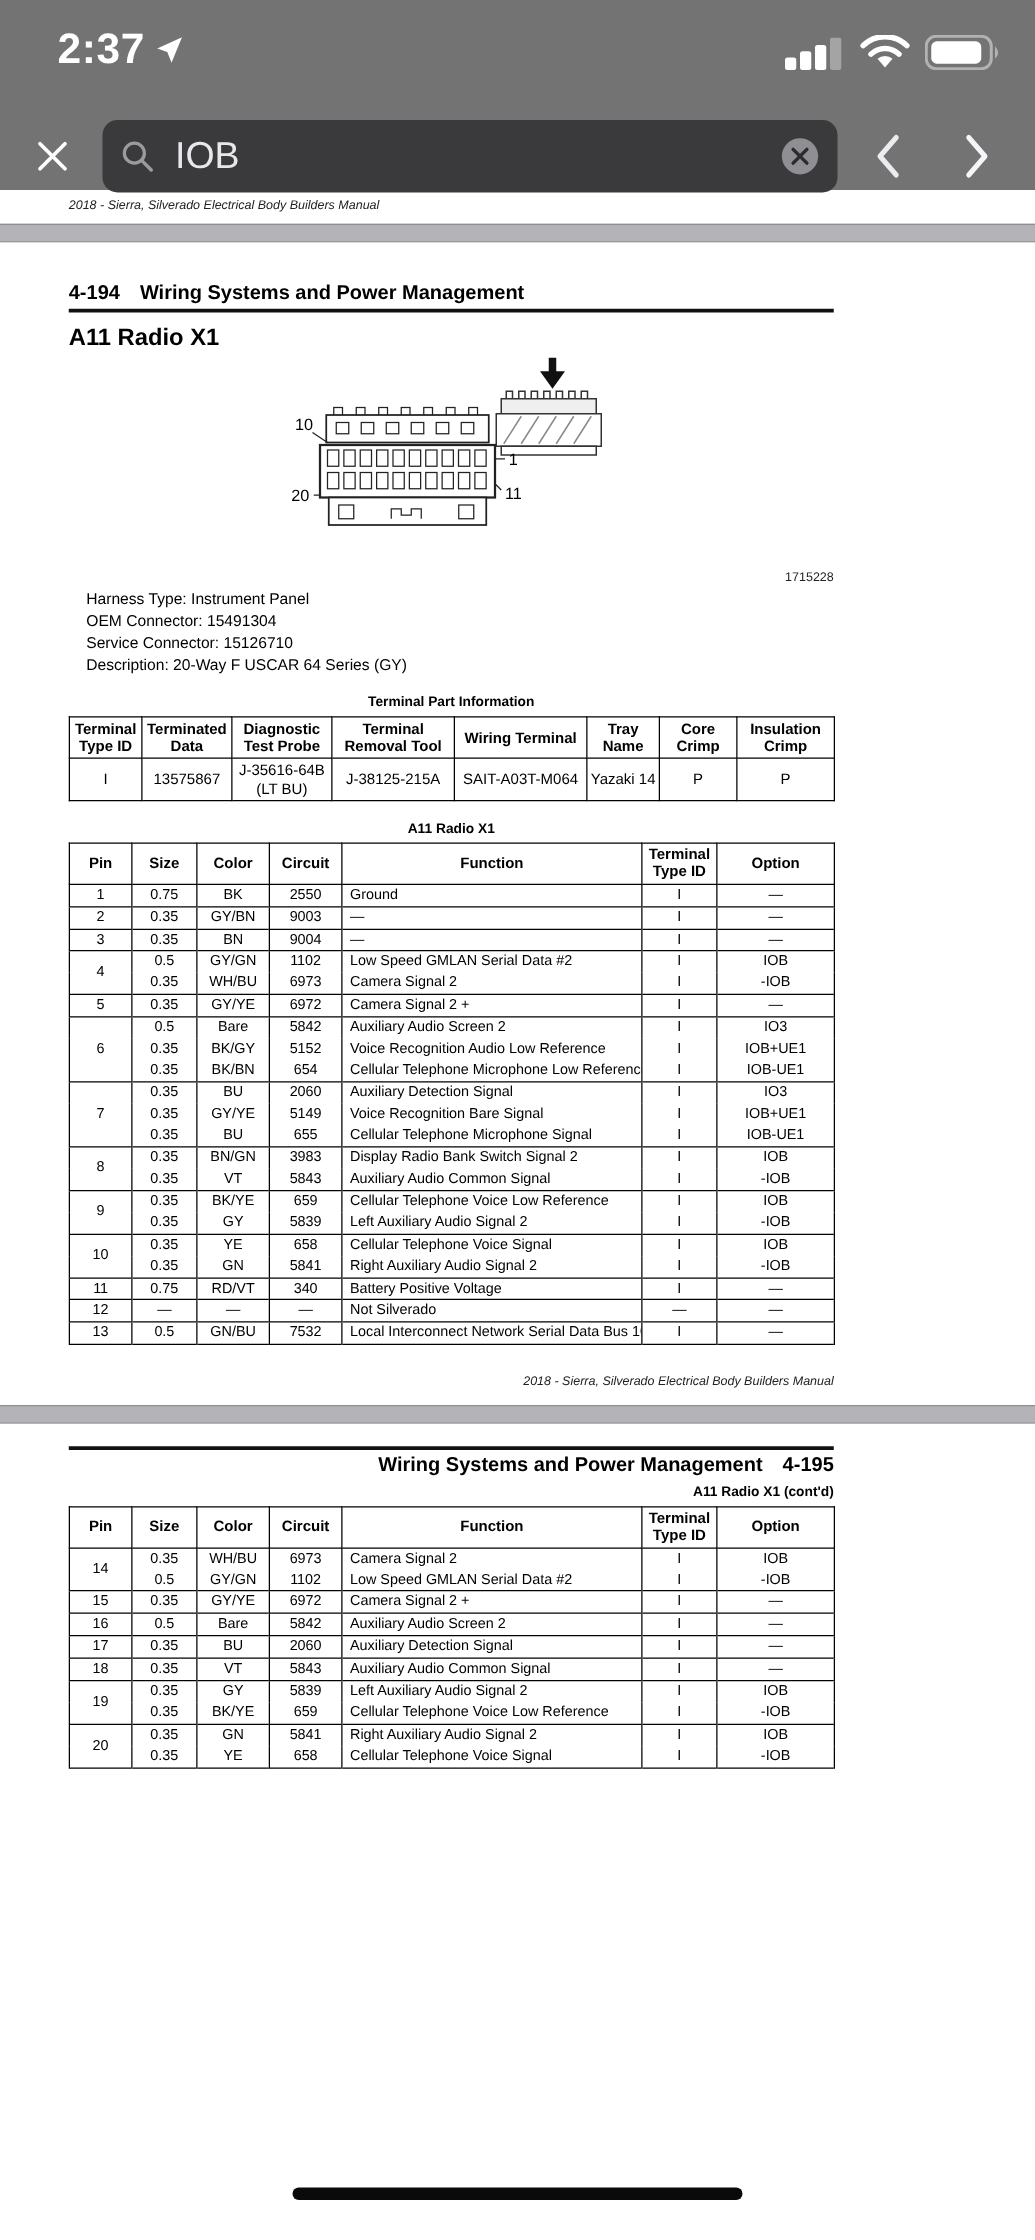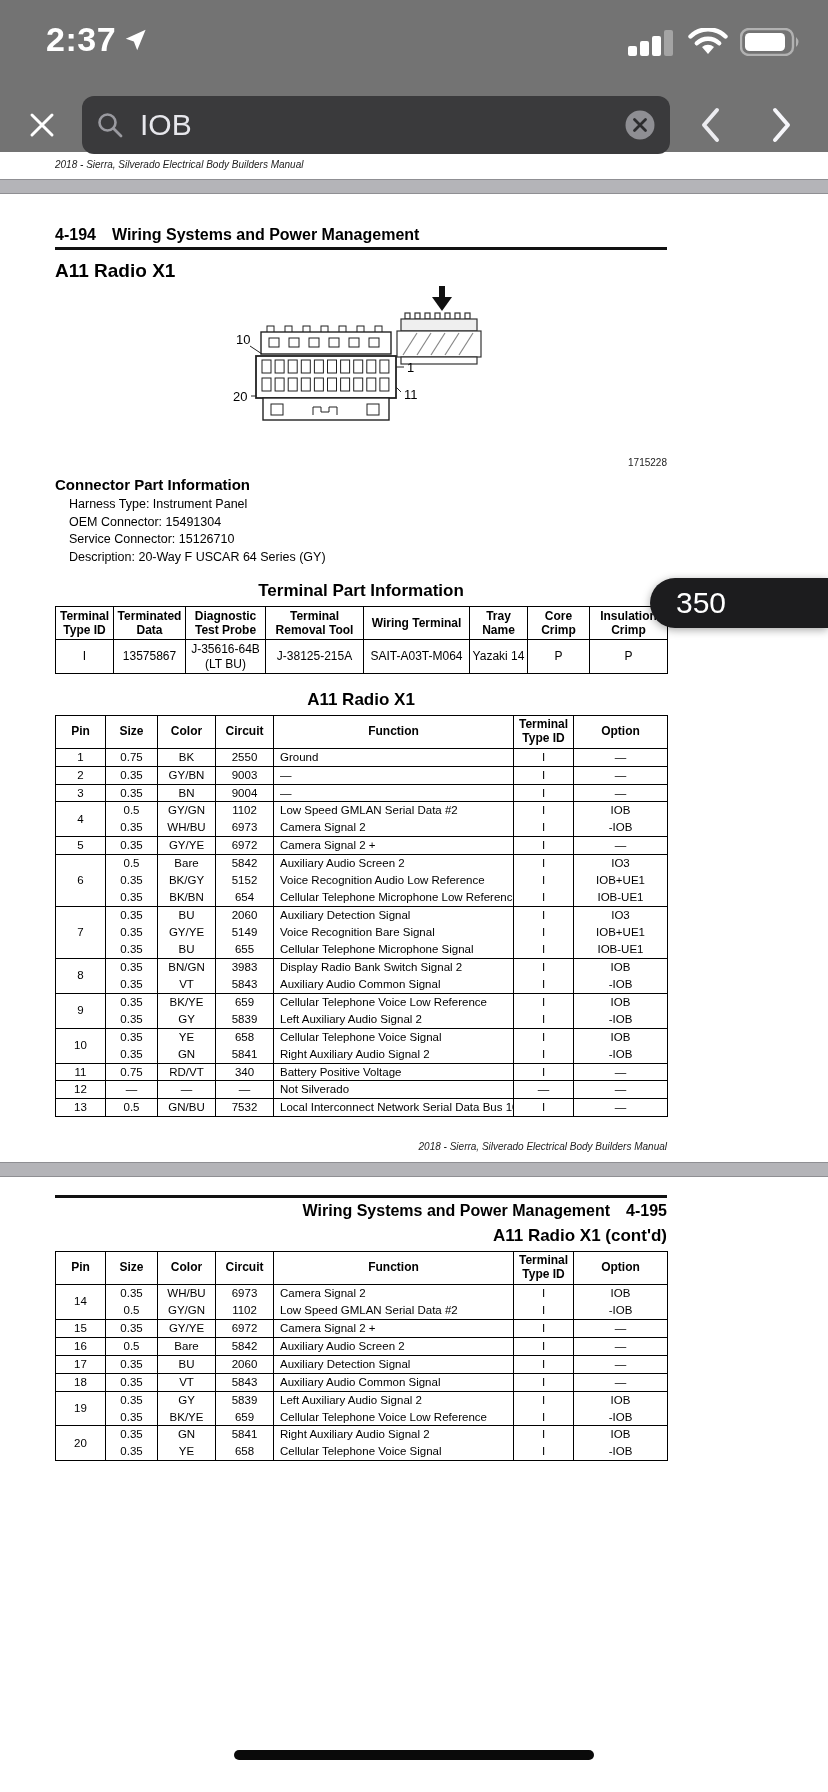--- a/index.html
+++ b/index.html
@@ -22,21 +22,21 @@
   .page{background:#fff;padding-left:55px;box-sizing:border-box;}
   .content{width:612px;}
   #page1{min-height:930px;padding-top:32px;}
   #page2{min-height:640px;padding-top:18px;}
 
   .runhead{display:flex;gap:16px;font-size:16px;font-weight:bold;color:#000;align-items:baseline;}
   .runhead.right{justify-content:flex-end;}
   .rule{height:3px;background:#111;margin-top:3px;}
   .rule.above{margin:0 0 4px 0;}
   h2.section{font-size:19px;font-weight:bold;margin:10px 0 4px 0;color:#000;}
-  .tbl-title{font-size:17px;font-weight:bold;text-align:center;margin:16px 0 5px 0;color:#000;}
+  .tbl-title{font-size:11px;font-weight:bold;text-align:center;margin:16px 0 5px 0;color:#000;}
 
   
   .figure{position:relative;height:184px;margin:4px 0 2px 0;}
   .figure svg{position:absolute;left:178px;top:0;}
   .fignum{position:absolute;right:0;bottom:2px;font-size:10px;color:#222;}
 
   
   .conninfo-title{font-size:15px;font-weight:bold;margin:6px 0 4px 0;color:#000;}
   .conninfo-line{font-size:12.5px;color:#000;margin:0 0 2.5px 14px;line-height:1.2;}
 
@@ -215,21 +215,20 @@
             <line x1="163" y1="101" x2="168" y2="106"></line>
           </g>
           <text x="3" y="58" font-size="13" fill="#000">10</text>
           <text x="0" y="115" font-size="13" fill="#000">20</text>
           <text x="174" y="86" font-size="13" fill="#000">1</text>
           <text x="171" y="113" font-size="13" fill="#000">11</text>
         </svg>
         <div class="fignum">1715228</div>
       </div>
 
-      <div class="conninfo-title">Connector Part Information</div>
       <div>
         <div class="conninfo-line">Harness Type: Instrument Panel</div>
         <div class="conninfo-line">OEM Connector: 15491304</div>
         <div class="conninfo-line">Service Connector: 15126710</div>
         <div class="conninfo-line">Description: 20-Way F USCAR 64 Series (GY)</div>
       </div>
 
       <div class="tbl-title">Terminal Part Information</div>
       <table class="term">
         <colgroup>
@@ -597,18 +596,15 @@
               <td class="c-circuit">658</td>
               <td class="c-fn">Cellular Telephone Voice Signal</td>
               <td class="c-term">I</td>
               <td class="c-opt">-IOB</td>
             </tr>
           </tbody>
         </table>
     </div>
   </div>
 
-  <div class="page-badge">
-    <span>350</span>
-  </div>
   <div class="home-indicator"></div>
 
 </div>
 
 </body></html>

